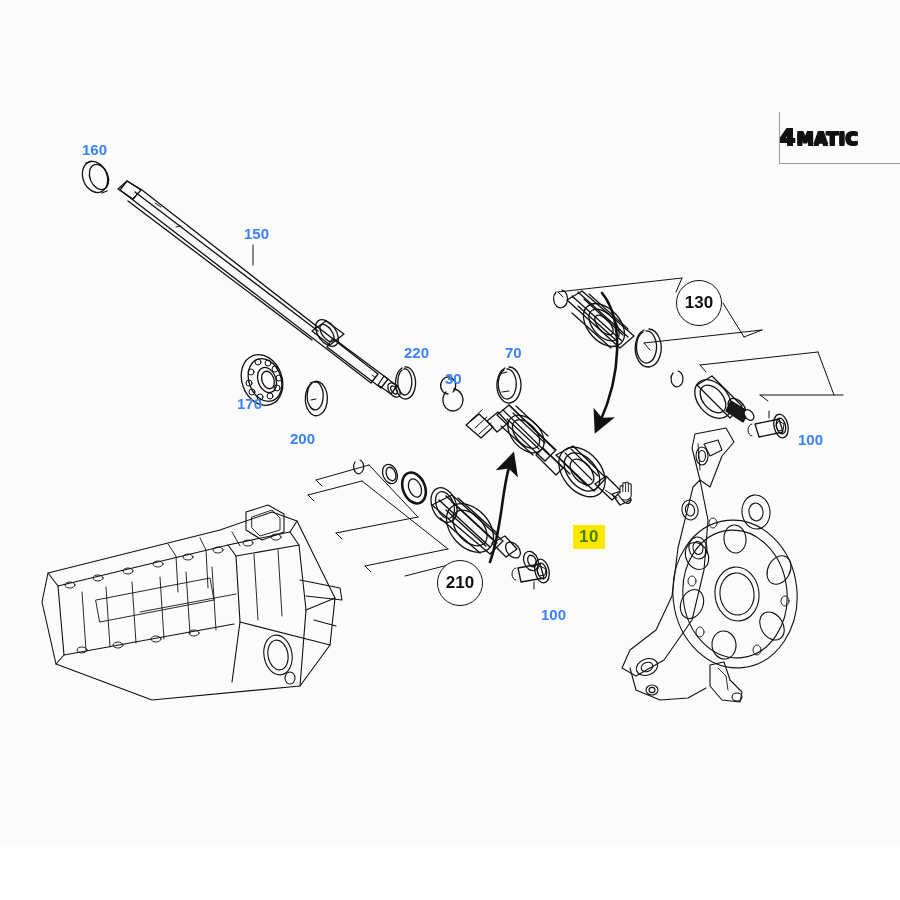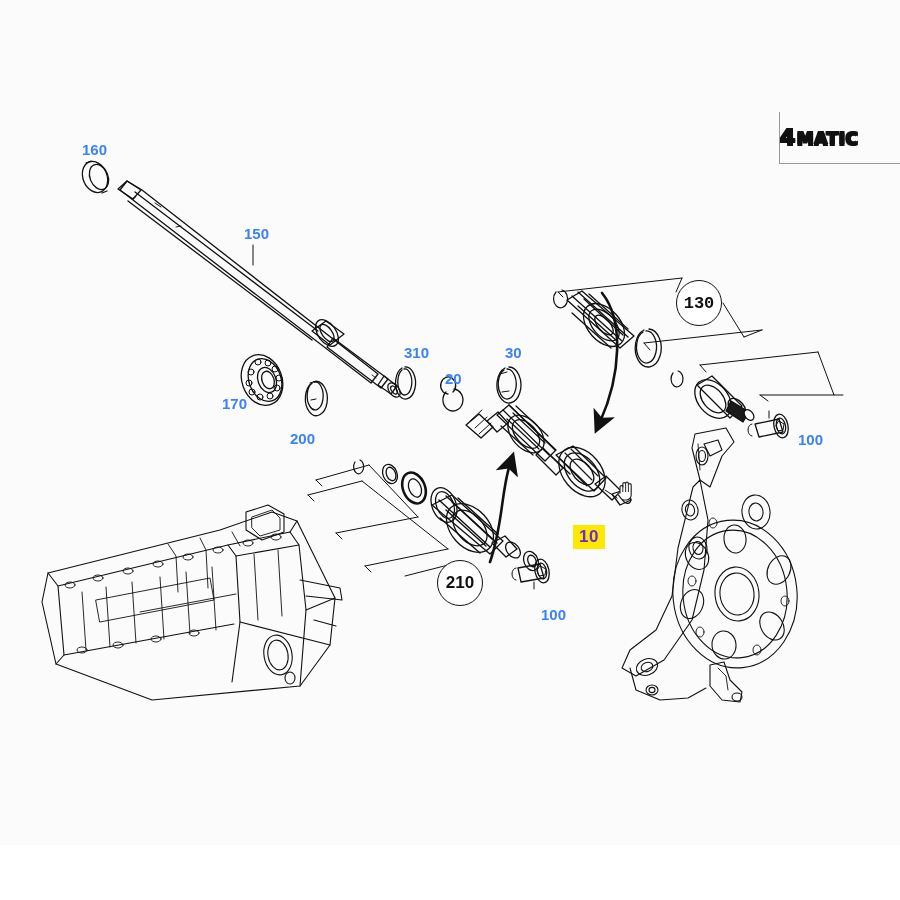--- a/index.html
+++ b/index.html
@@ -67,21 +67,21 @@
     font-family: "Liberation Sans", sans-serif;
     font-weight: 700;
     font-size: 15px;
     color: #3b82f6;
     white-space: nowrap;
     line-height: 1;
     user-select: none;
   }
   .part-label.highlighted {
     background: #ffe800;
-    color: #6d28d9;
+    color: #4d7c0f;
     padding: 3px 6px 4px 6px;
     font-size: 17px;
     letter-spacing: 0.5px;
   }
   
   .callout-circle {
     position: absolute;
     width: 46px;
     height: 46px;
     border: 1.6px solid #111111;
@@ -462,26 +462,26 @@
     <span class="brand-text"><span class="brand-num">4</span><span>MATIC</span></span>
   </div>
 
   <svg id="hand-cursor" viewBox="0 0 20 24">
     <path d="M4,14 L4,8 a1.4,1.4 0 0 1 2.8,0 L6.8,5 a1.4,1.4 0 0 1 2.8,0 L9.6,4.5 a1.4,1.4 0 0 1 2.8,0 L12.4,6 a1.4,1.4 0 0 1 2.8,0 L15.2,16 a5,5 0 0 1 -5,5 L8,21 a4,4 0 0 1 -3,-1.6 L2,15.4 a1.4,1.4 0 0 1 2,-1.4 Z" fill="#ffffff" stroke="#2b2b2b" stroke-width="1.2" stroke-linejoin="round"></path>
     <path d="M6.8,6 L6.8,13 M9.6,5.2 L9.6,13 M12.4,6.4 L12.4,13" stroke="#2b2b2b" stroke-width="1" fill="none"></path>
   </svg>
 
   <div class="part-label" style="left:82px;  top:142px;">160</div>
   <div class="part-label" style="left:236px; top:226px;margin-left:8px;">150</div>
-  <div class="part-label" style="left:222px; top:396px;">170</div>
+  <div class="part-label" style="left:237px; top:396px;">170</div>
   <div class="part-label" style="left:290px; top:431px;">200</div>
-  <div class="part-label" style="left:404px; top:345px;">310</div>
-  <div class="part-label" style="left:445px; top:371px;">20</div>
-  <div class="part-label" style="left:505px; top:345px;">30</div>
+  <div class="part-label" style="left:404px; top:345px;">220</div>
+  <div class="part-label" style="left:445px; top:371px;">30</div>
+  <div class="part-label" style="left:505px; top:345px;">70</div>
   <div class="part-label" style="left:798px; top:432px;">100</div>
   <div class="part-label" style="left:541px; top:607px;">100</div>
 
   <div class="part-label highlighted" style="left:573px; top:525px;">10</div>
 
-  <div class="callout-circle" style="left:676px; top:280px;font-family:Liberation Mono, monospace;">130</div>
+  <div class="callout-circle" style="left:676px; top:280px;">130</div>
   <div class="callout-circle" style="left:437px; top:560px;">210</div>
 
 </div>
 
 </body></html>

